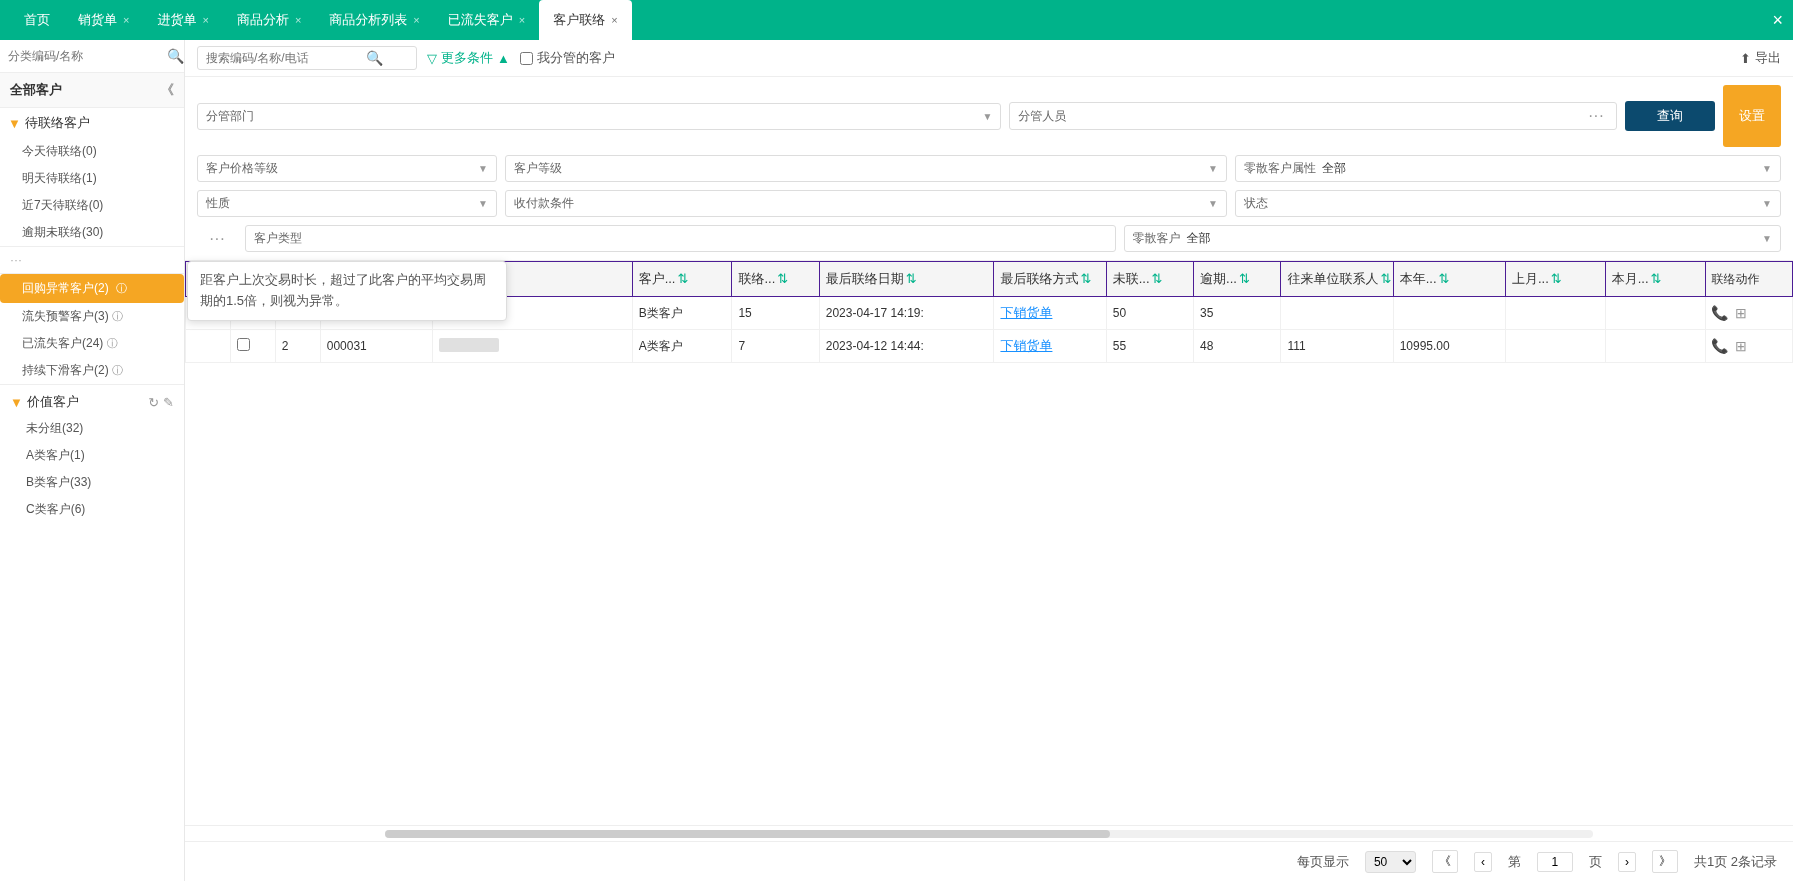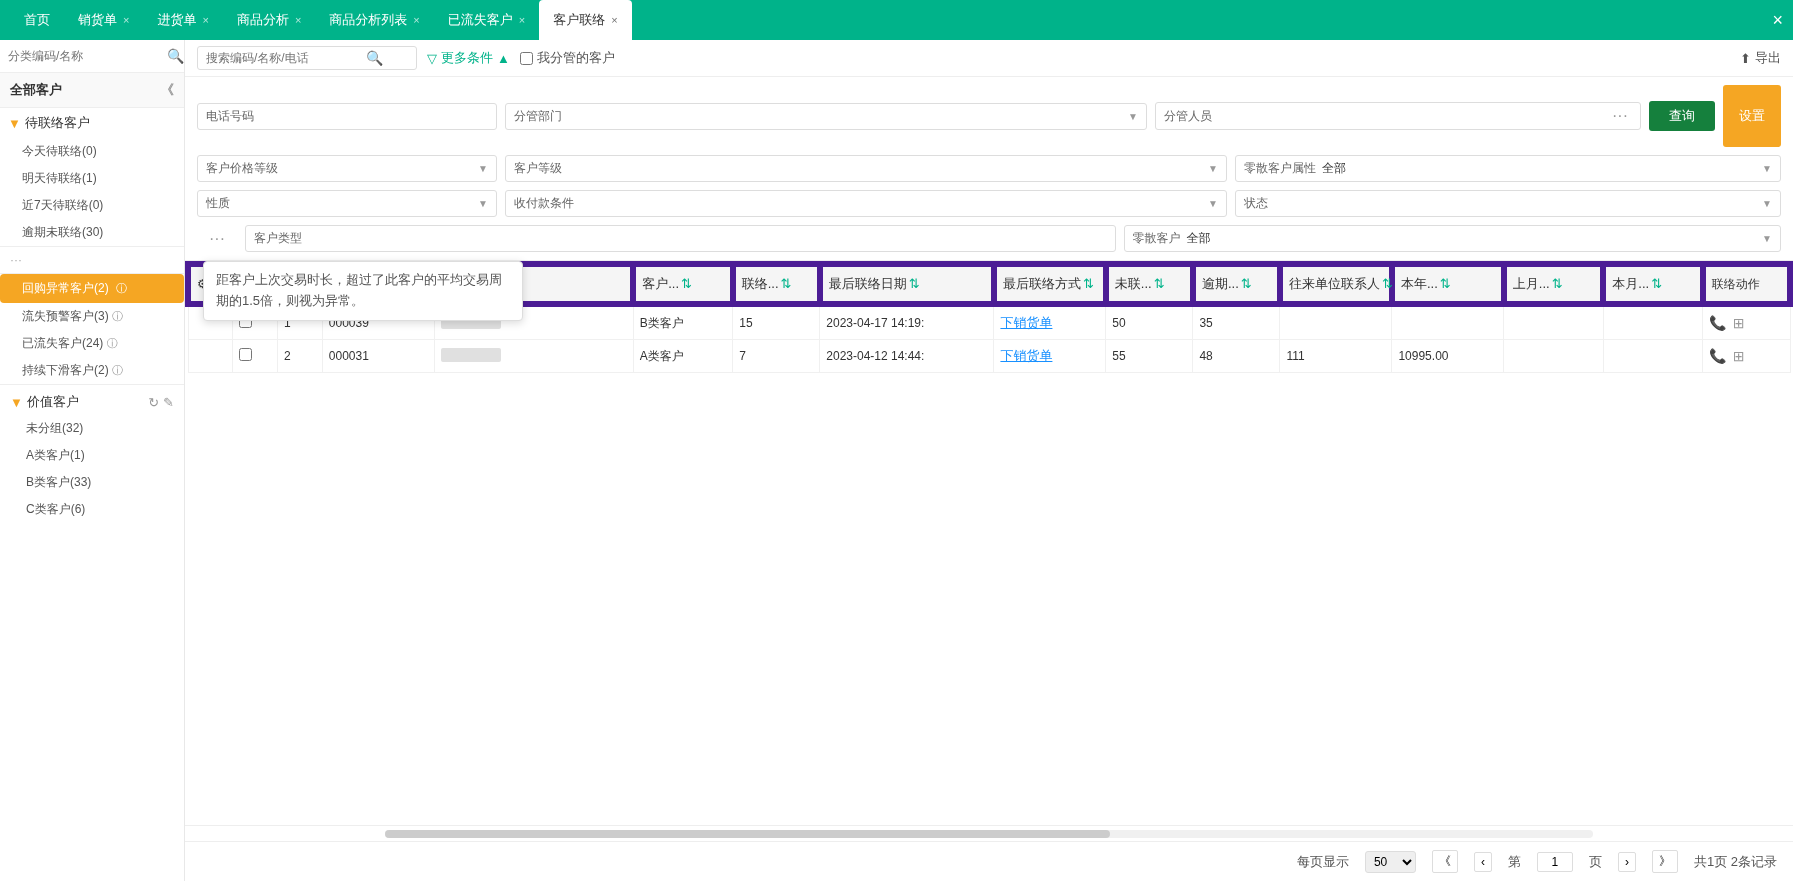--- a/index.html
+++ b/index.html
@@ -124,38 +124,38 @@
       flex: 1; min-width: 0; position: relative; cursor: pointer;
     }
     .filter-field label {
       font-size: 12px; color: #666; white-space: nowrap; margin-right: 6px;
     }
     .filter-field .value { flex: 1; font-size: 12px; color: #333; }
     .filter-field .arrow-down { color: #999; font-size: 10px; margin-left: 4px; }
     .filter-field-wide { flex: 2; }
     .filter-dots { color: #999; font-size: 16px; cursor: pointer; padding: 0 4px; }
     .btn-query {
-      background: #15803d; color: white; border: none;
-      padding: 6px 20px; border-radius: 3px; cursor: pointer; font-size: 13px;
+      background: #0c4a6e; color: white; border: none;
+      padding: 6px 32px; border-radius: 3px; cursor: pointer; font-size: 13px;
     }
     .btn-settings {
       background: #f5a623; color: white; border: none;
       padding: 22px 16px; border-radius: 3px; cursor: pointer; font-size: 13px;
     }
 
     
     .table-container {
       flex: 1; overflow: auto; background: white;
       position: relative;
     }
     table {
       width: 100%; border-collapse: collapse; table-layout: fixed;
     }
     thead th {
-      background: #f5f5f5; border: 6px solid #4c1d95;
+      background: #f5f5f5; border: 1px solid #4c1d95;
       padding: 8px 6px; font-size: 12px; color: #333; font-weight: normal;
       white-space: nowrap; position: sticky; top: 0; z-index: 2;
       text-align: left;
     }
     thead th .sort-icon { color: #00b38a; margin-left: 2px; }
     tbody td {
       border: 1px solid #f0f0f0; padding: 7px 6px;
       font-size: 12px; color: #333; white-space: nowrap; overflow: hidden; text-overflow: ellipsis;
     }
     .row-link { color: #1890ff; text-decoration: underline; cursor: pointer; }
@@ -325,23 +325,20 @@
       </div>
       <div class="export-btn">
         <span>⬆</span>
         <span>导出</span>
       </div>
     </div>
 
     <div class="advanced-filter">
 
       <div class="filter-row">
-        <div class="filter-field" style="max-width:300px;">
-          <label>电话号码</label>
-        </div>
         <div class="filter-field filter-field-wide">
           <label>分管部门</label>
           <span class="value"></span>
           <span class="arrow-down">▼</span>
         </div>
         <div class="filter-field" style="flex:1.5;">
           <label>分管人员</label>
           <span class="value"></span>
           <span class="filter-dots">···</span>
         </div>
@@ -395,21 +392,21 @@
         </div>
         <div class="filter-field" style="flex:1.5;">
           <label>零散客户</label>
           <span class="value">全部</span>
           <span class="arrow-down">▼</span>
         </div>
       </div>
     </div>
 
     <div style="position:relative; height:0; overflow:visible; z-index:100;">
-      <div class="tooltip-box" style="top:0; left:18px;">
+      <div class="tooltip-box" style="top:0; left:2px;">
         <span>距客户上次交易时长，超过了此客户的平均交易周期的1.5倍，则视为异常。</span>
       </div>
     </div>
 
     <div class="table-container">
       <table>
         <thead>
           <tr>
             <th class="col-settings">⚙</th>
             <th class="col-checkbox">

